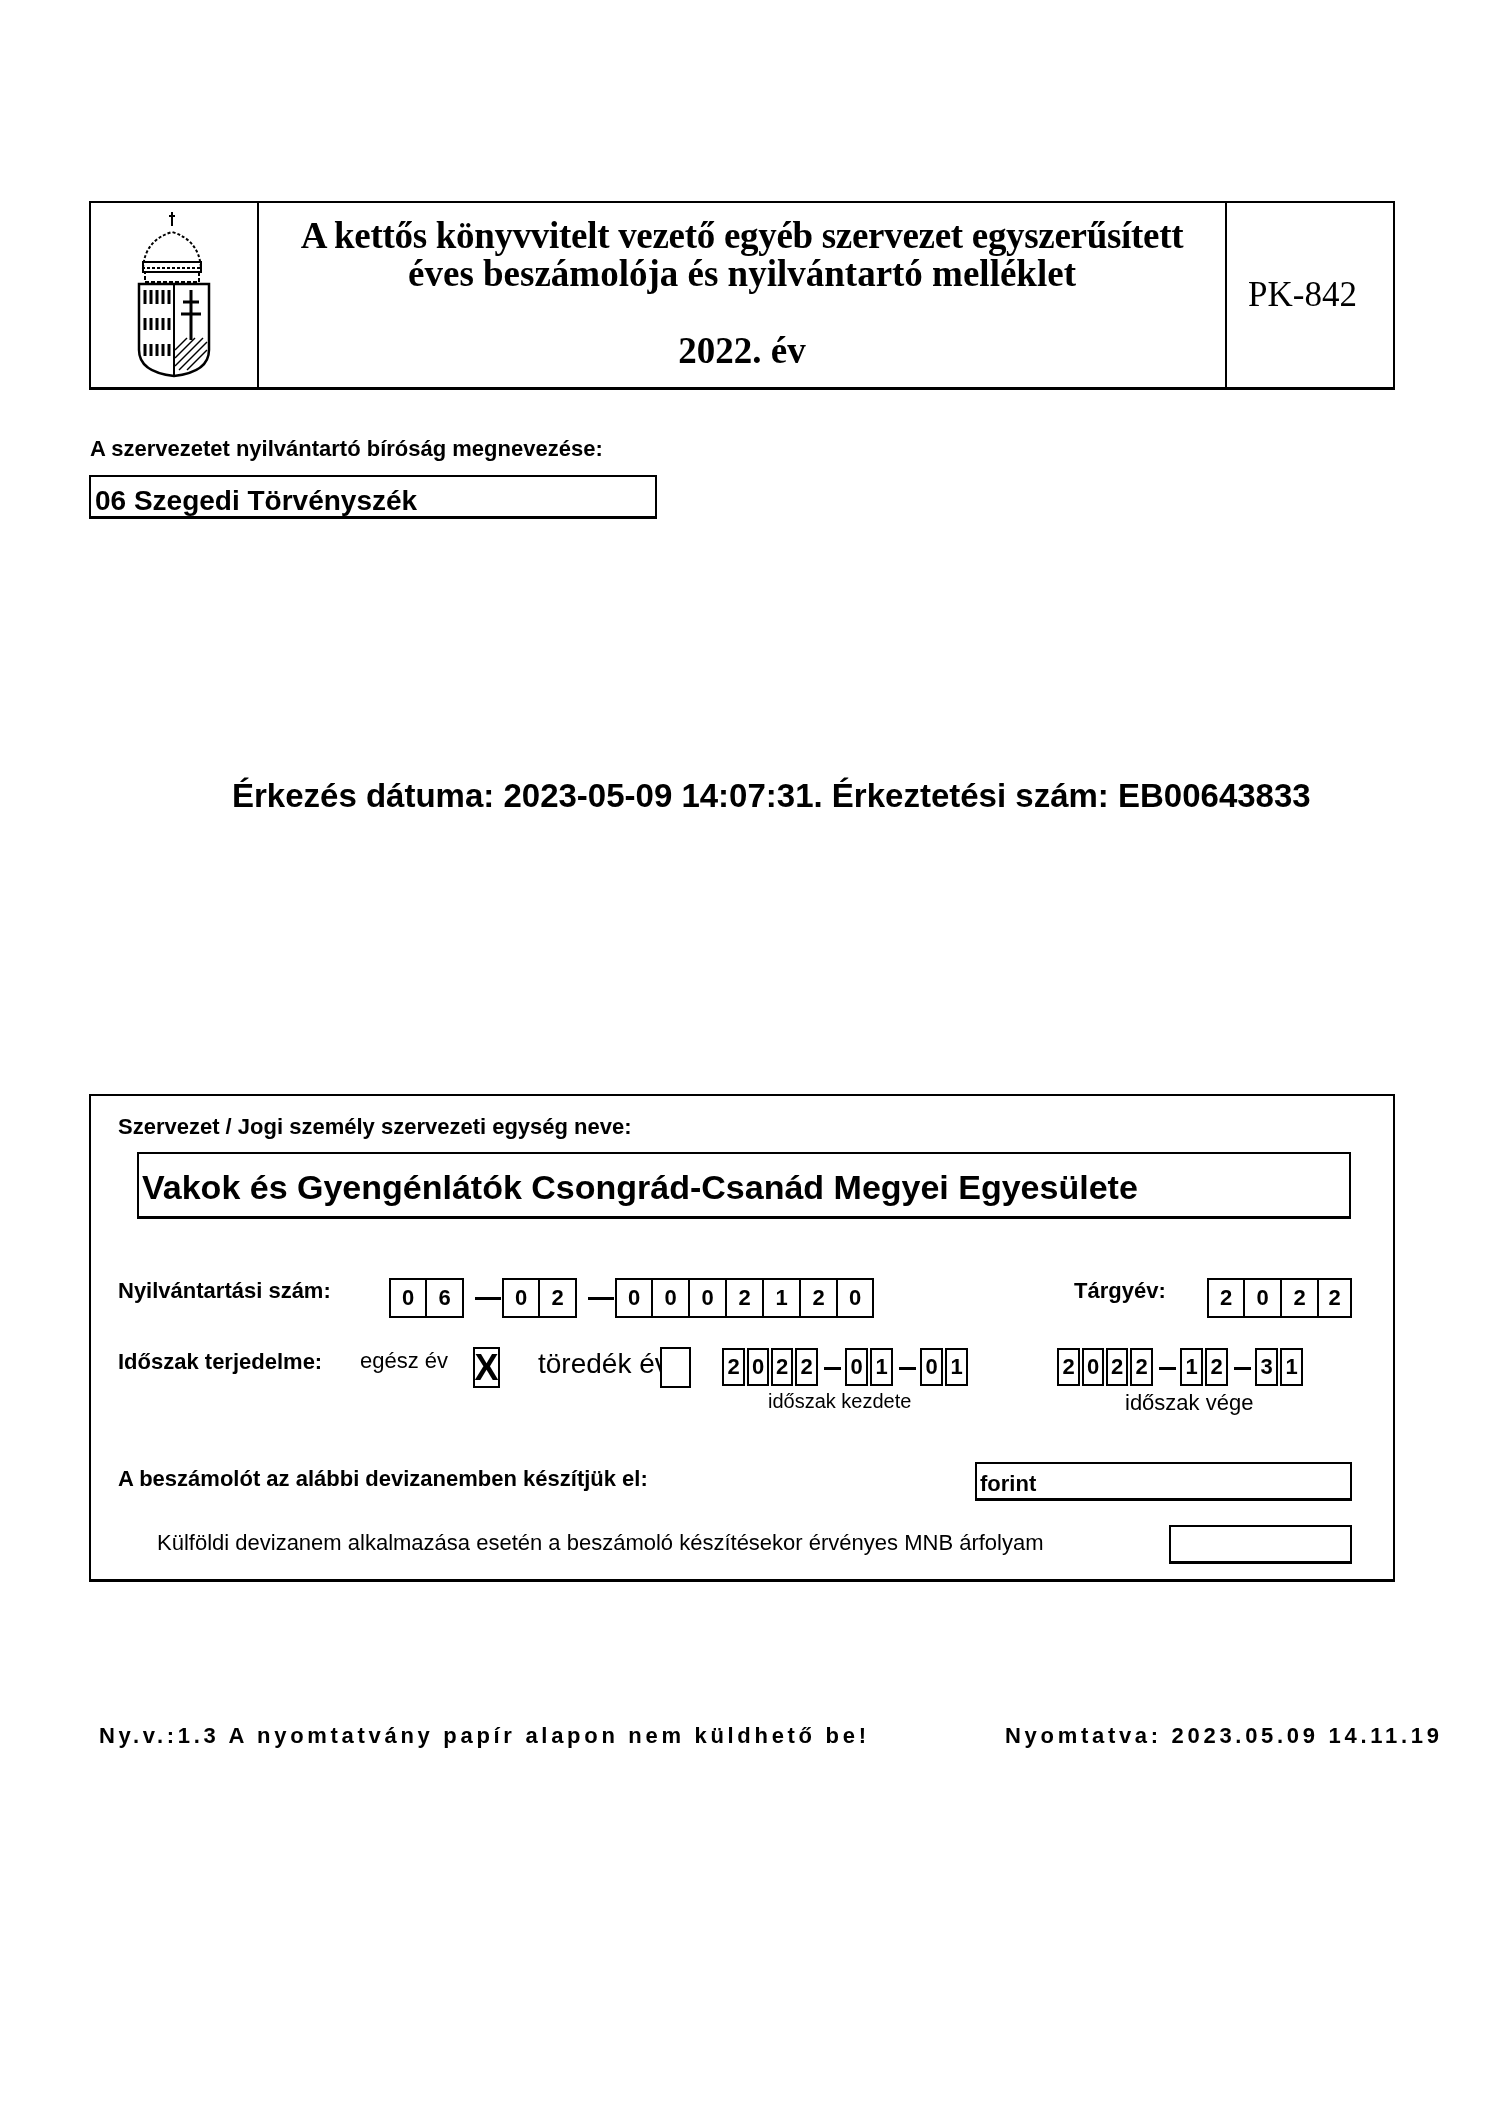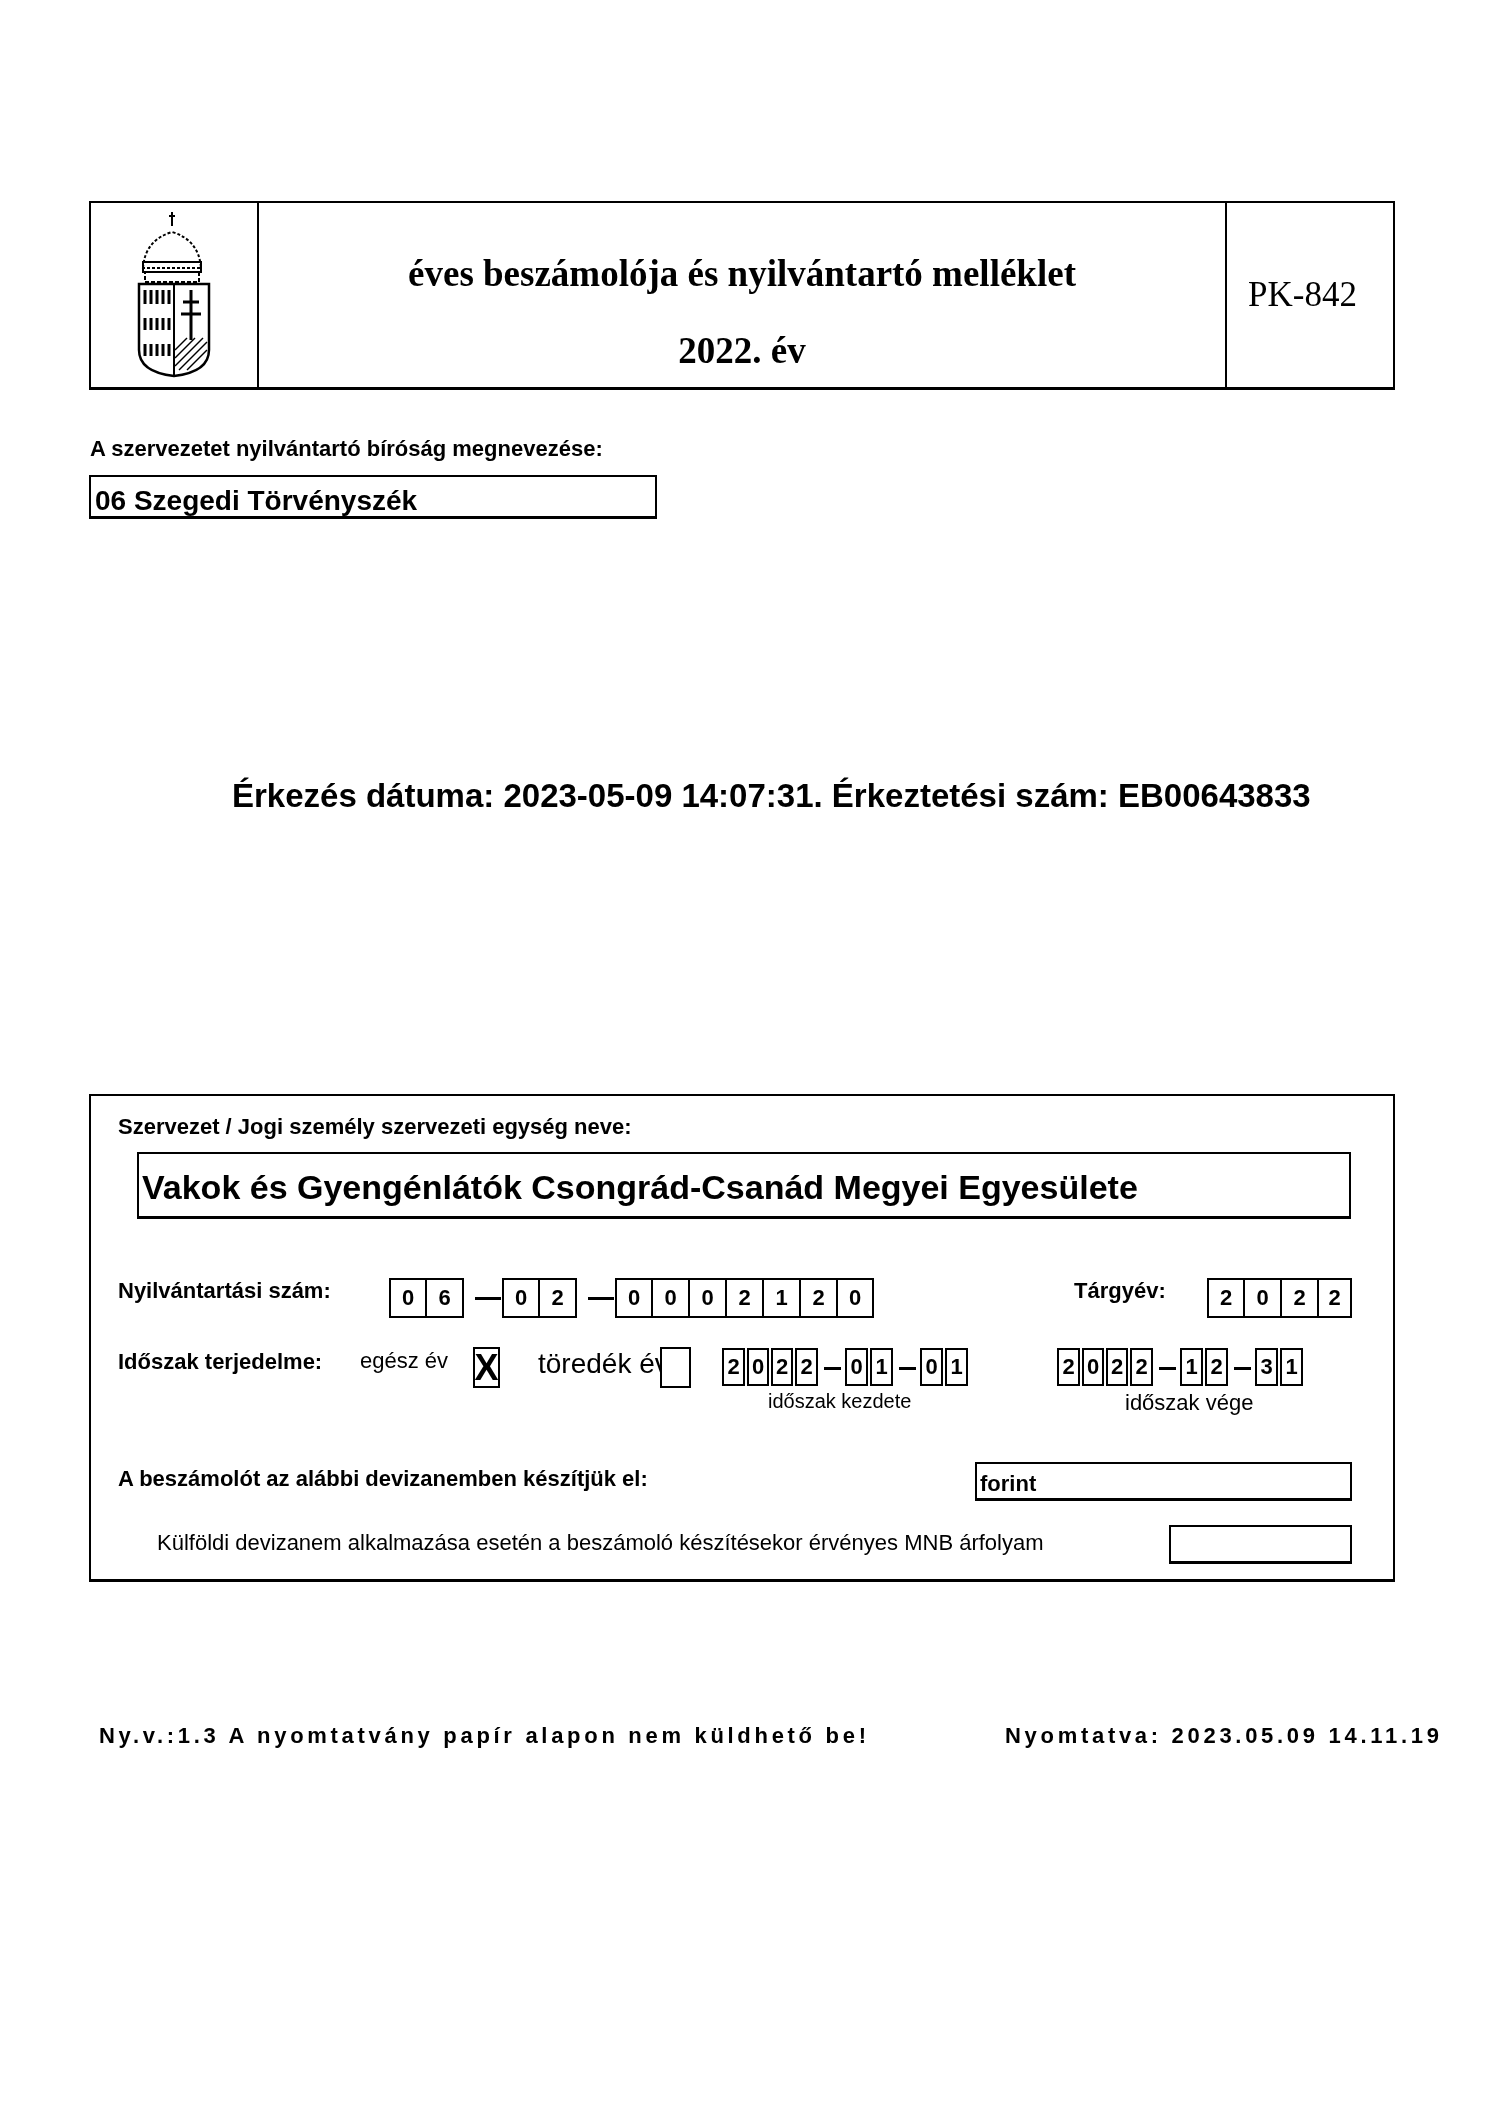--- a/index.html
+++ b/index.html
@@ -97,20 +97,21 @@
       <g stroke="#000" stroke-width="1.5">
         <line x1="46" y1="140" x2="58" y2="128"></line>
           <line x1="46" y1="148" x2="66" y2="128"></line>
           <line x1="46" y1="156" x2="74" y2="128"></line>
           <line x1="50" y1="160" x2="78" y2="132"></line>
           <line x1="58" y1="160" x2="78" y2="140"></line>
       </g>
     </svg>
   </div>
   <div id="title-cell" class="abs">
+    <div id="title-line1">A kettős könyvvitelt vezető egyéb szervezet egyszerűsített</div>
     <div id="title-line2">éves beszámolója és nyilvántartó melléklet</div>
     <div id="title-year">2022. év</div>
   </div>
   <div id="code-cell" class="abs">PK-842</div>
 </div>
 
 <div id="court-label" class="abs">A szervezetet nyilvántartó bíróság megnevezése:</div>
 <div id="court-box" class="abs">
   <span id="court-value">06 Szegedi Törvényszék</span>
 </div>

